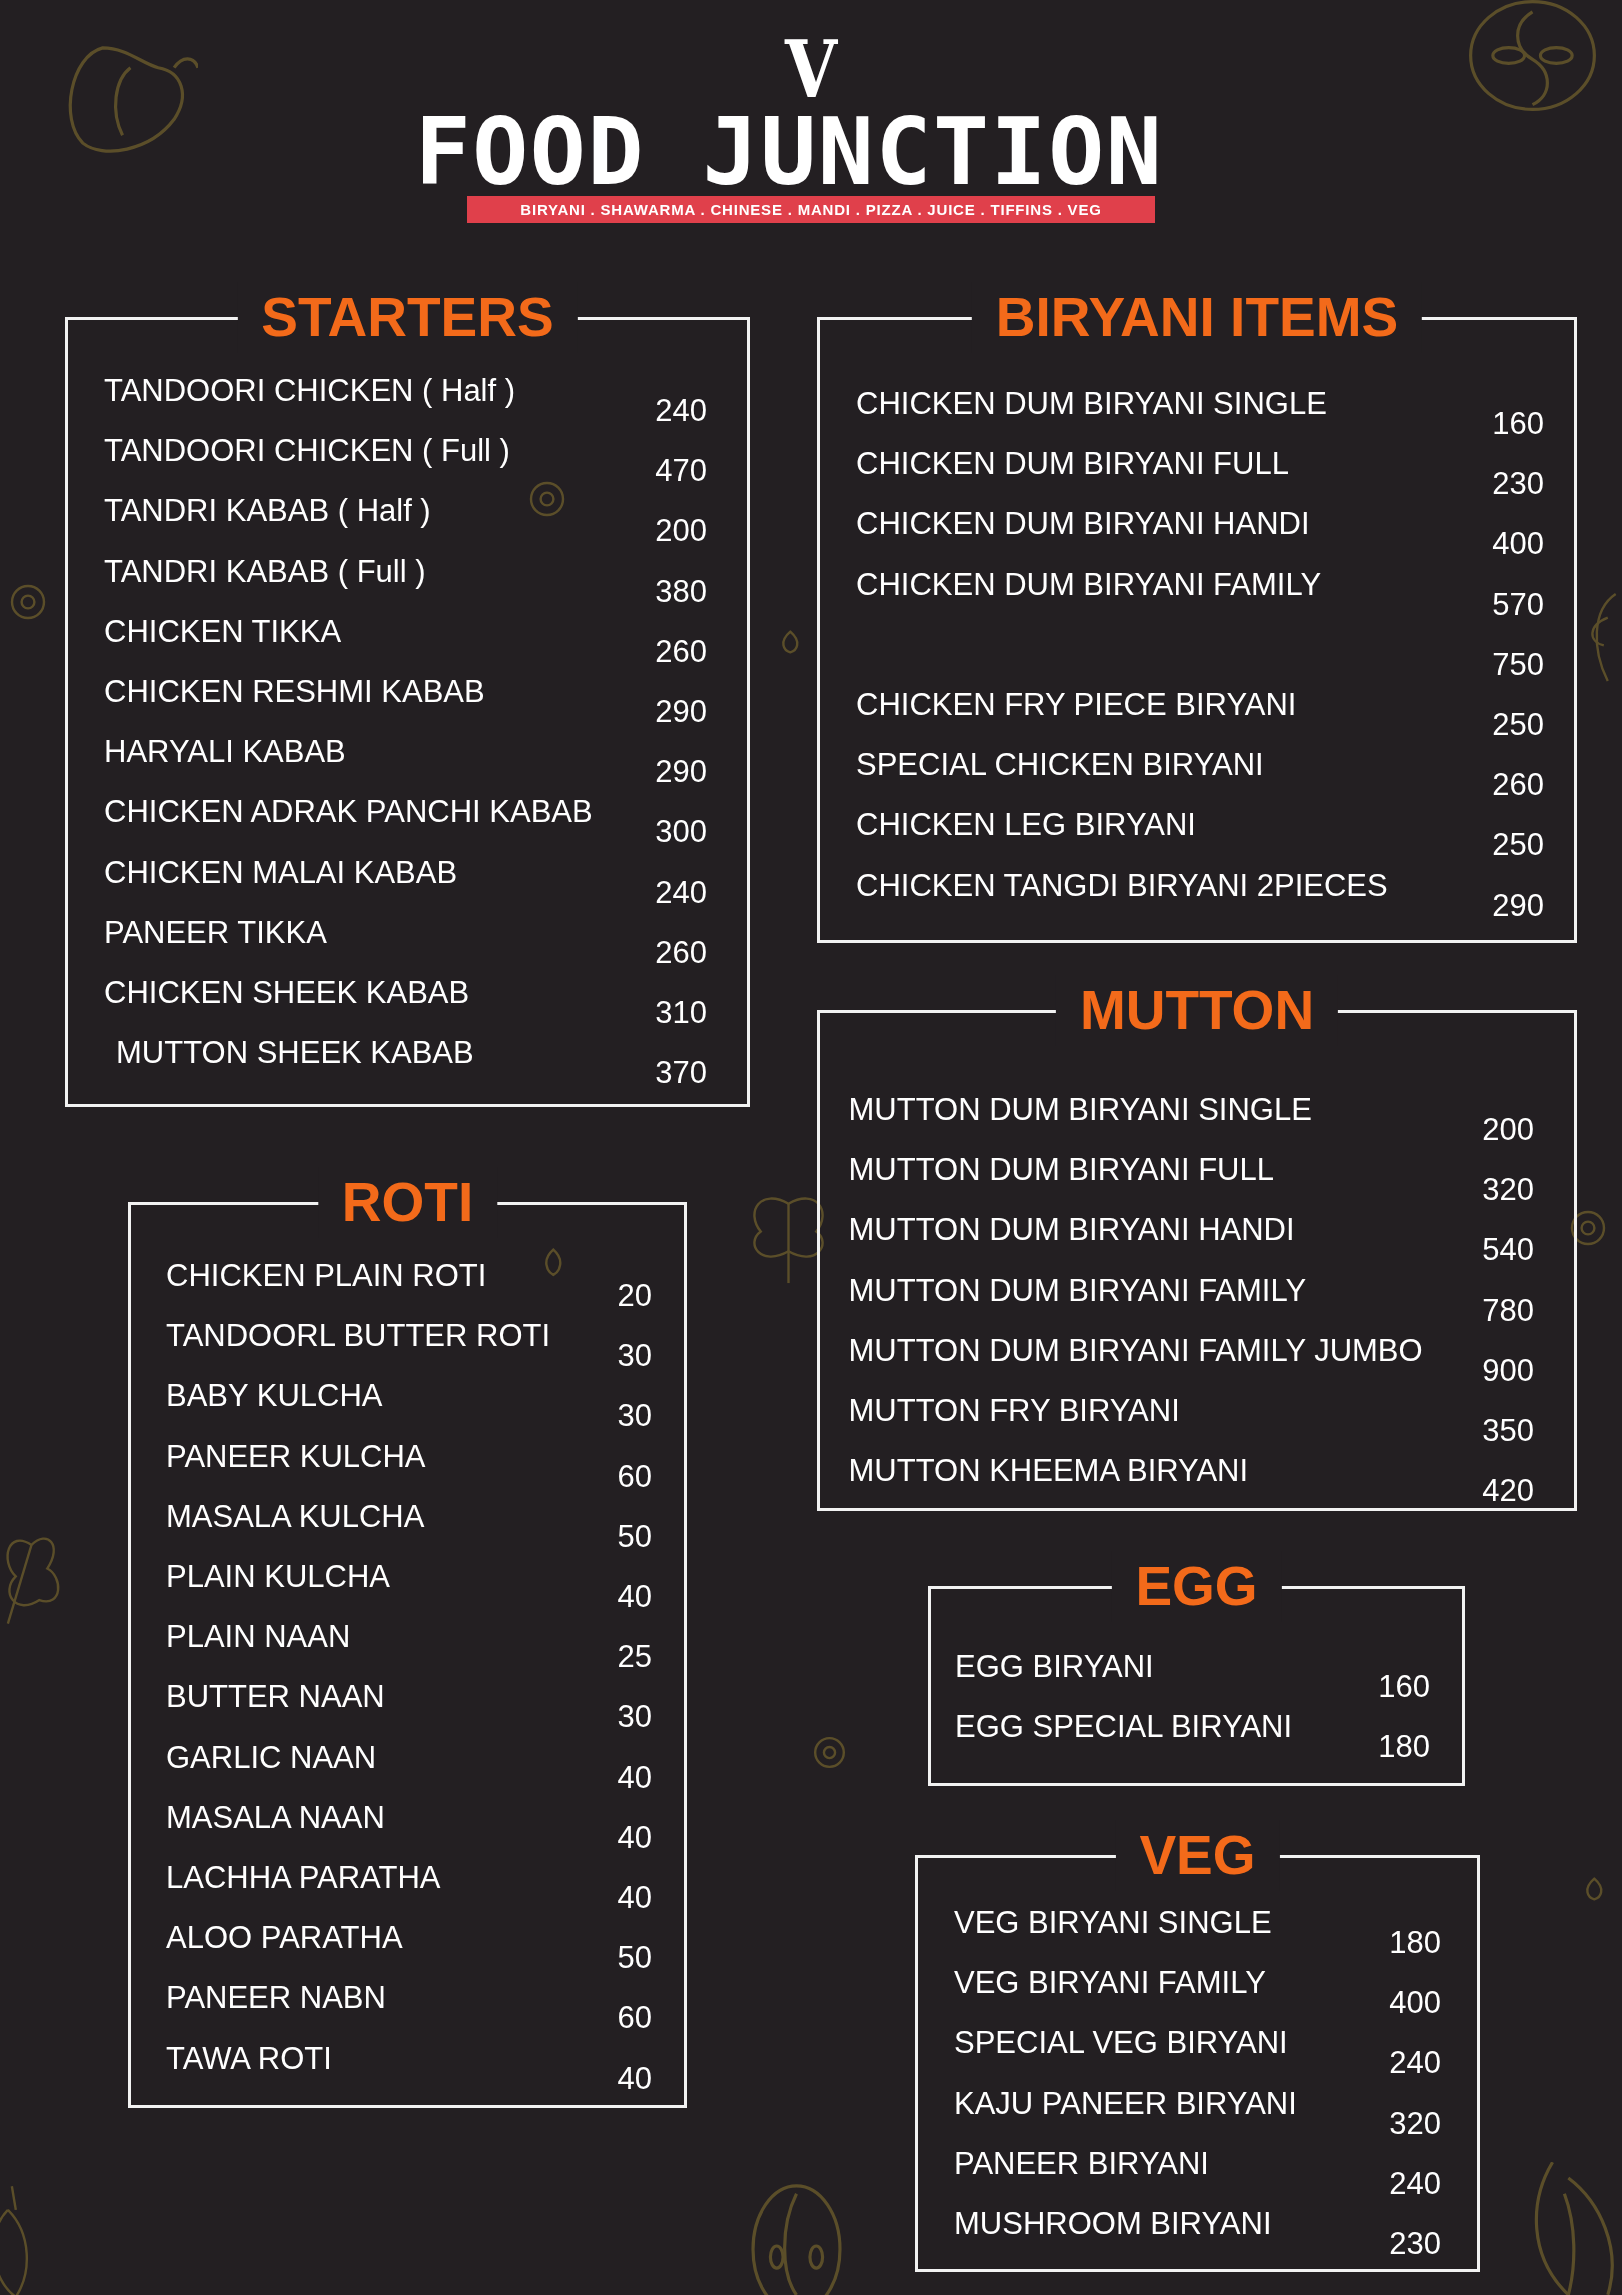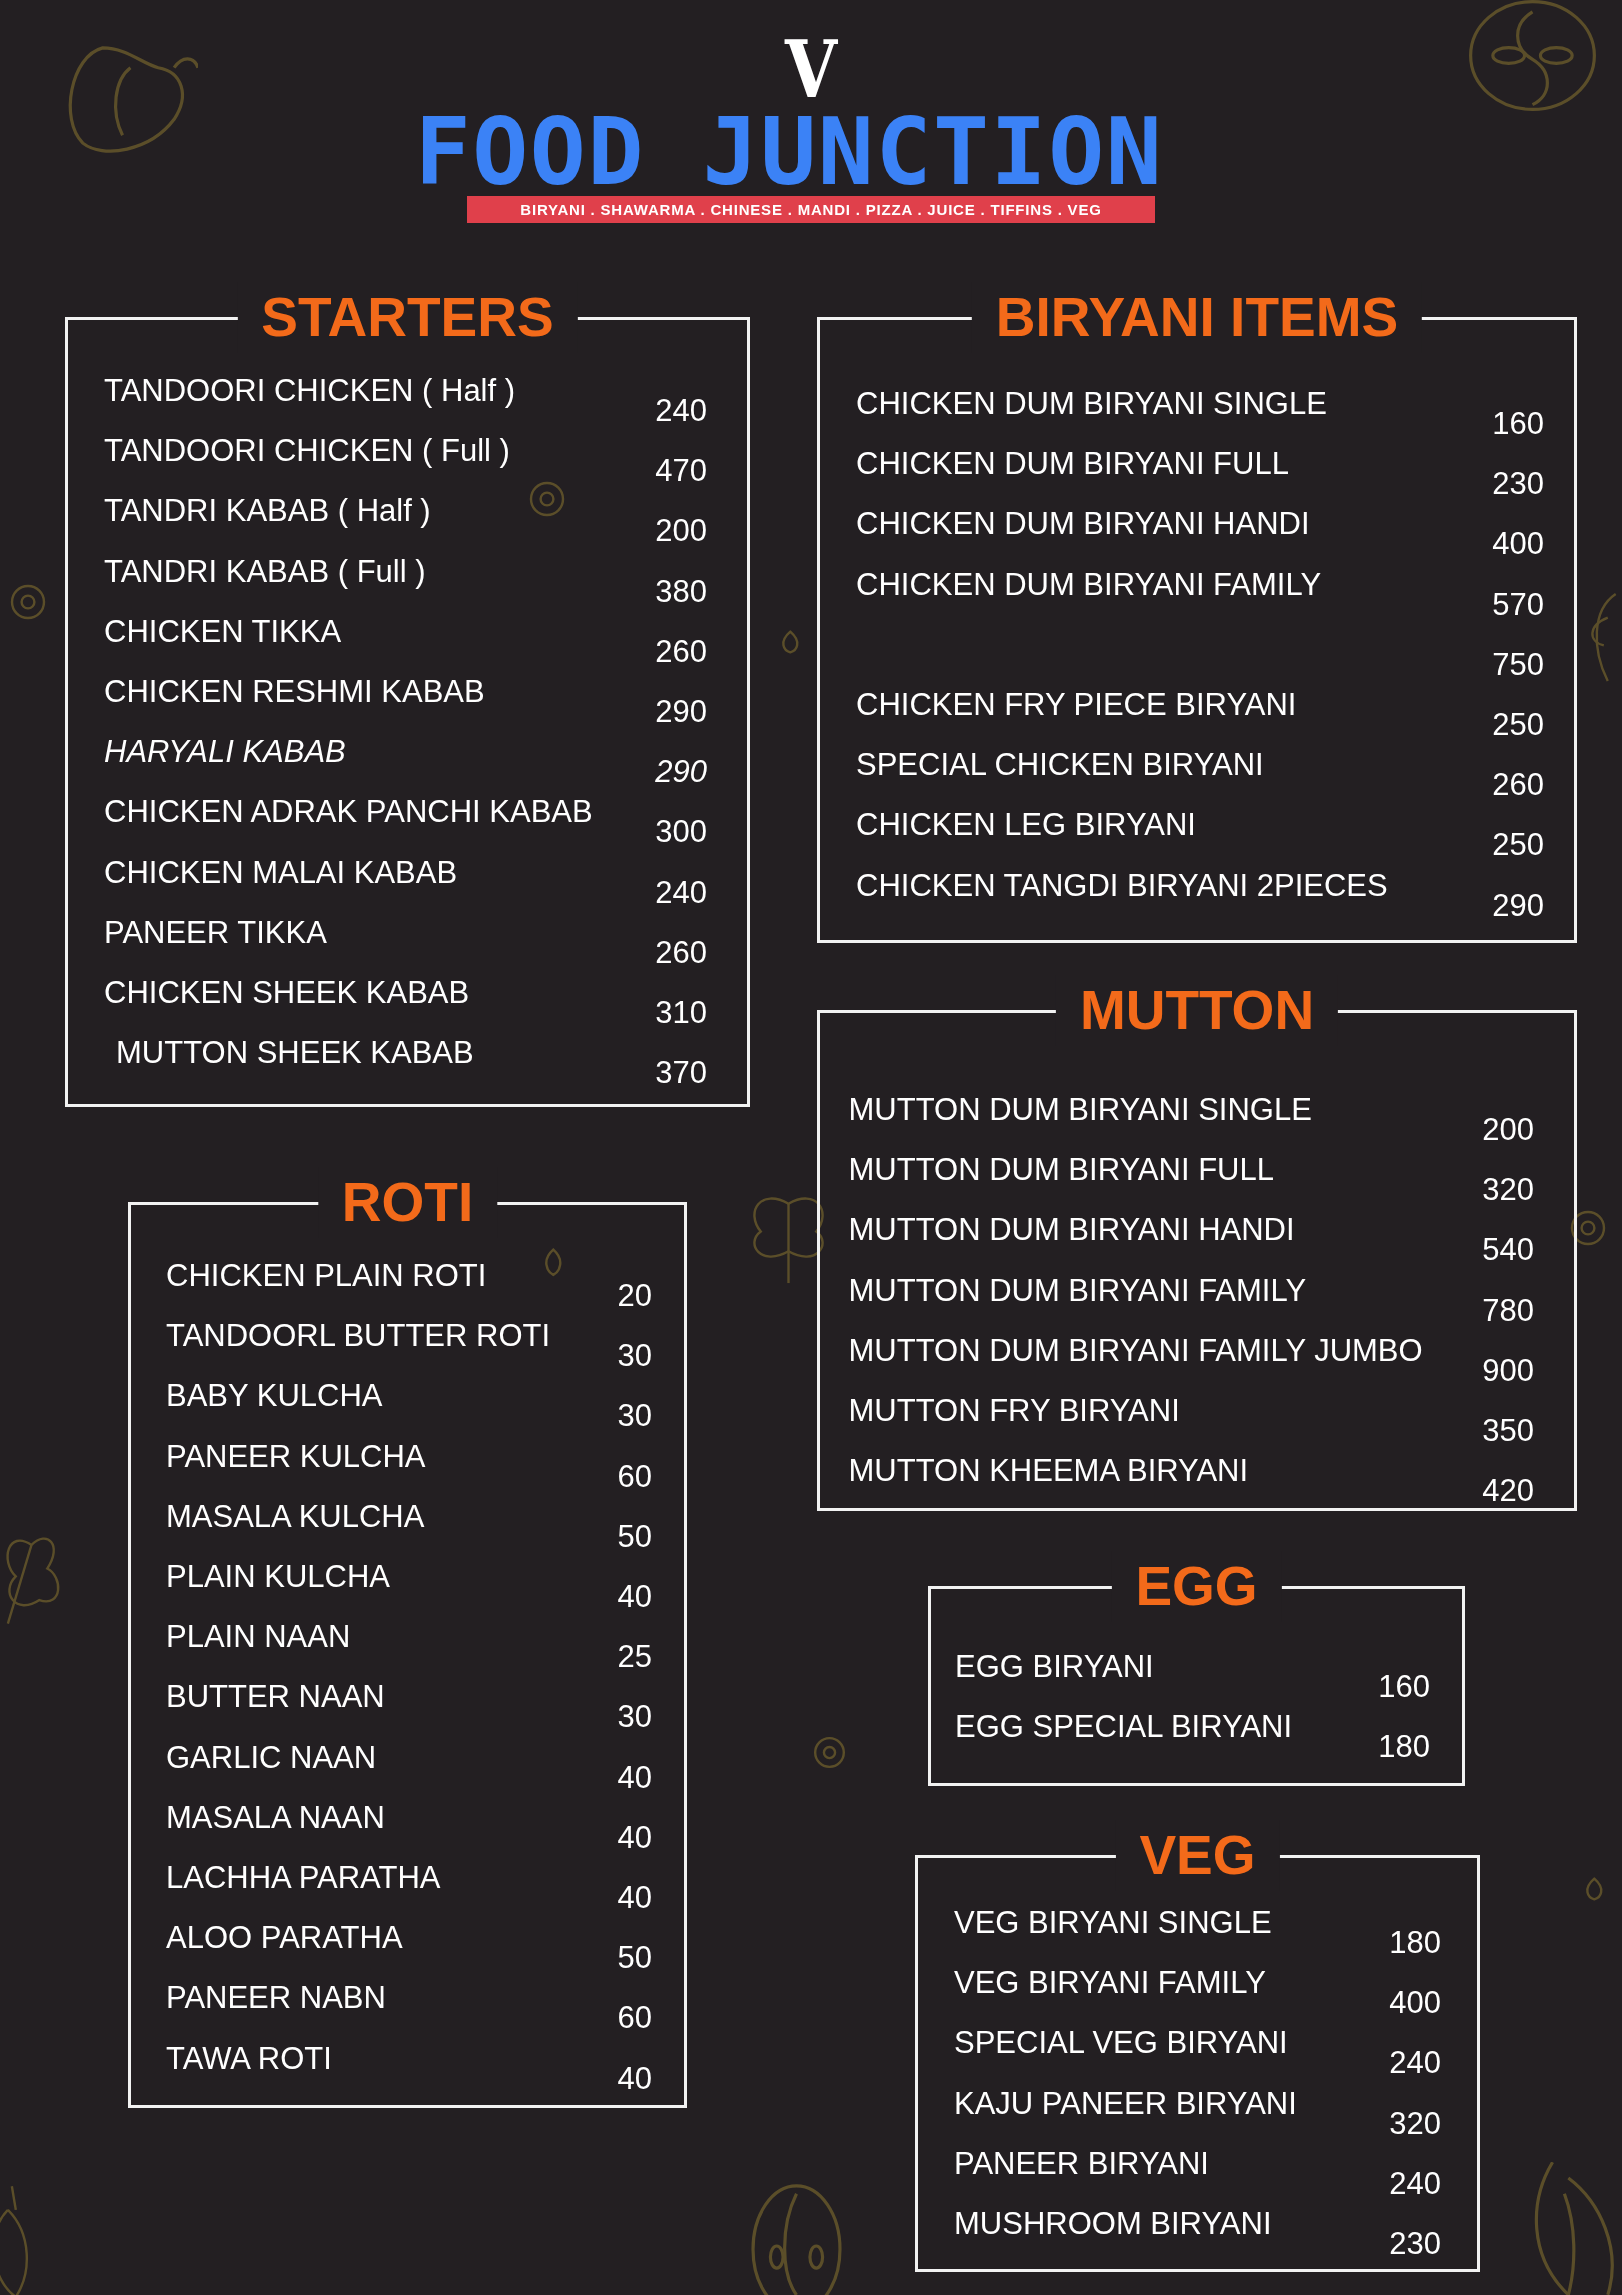--- a/index.html
+++ b/index.html
@@ -19,21 +19,21 @@
       text-align: center;
       font-family: "DejaVu Serif", serif; font-weight: bold;
       font-size: 79px; line-height: 79px; color: #ffffff;
       transform: scaleX(0.85);
     }
     .logo-name {
       position: absolute; left: 0; width: 1578px; top: 109px;
       text-align: center;
       font-family: "DejaVu Sans Mono", monospace; font-weight: bold;
       font-size: 93px; line-height: 87px; letter-spacing: 1.6px;
-      color: #3b82f6;
+      color: #ffffff;
     }
     .tagline-bar {
       position: absolute; left: 467px; top: 196px; width: 688px; height: 27px;
       background: #e0404b;
       display: flex; align-items: center; justify-content: center;
     }
     .tagline {
       font-family: "Liberation Sans", sans-serif; font-weight: bold;
       font-size: 15px; letter-spacing: 0.8px; color: #ffffff;
     }
@@ -187,21 +187,21 @@
         <span class="price" style="right:40px">380</span>
       </div>
     <div class="item" style="top:241px;">
         <span class="name" style="left:36px">CHICKEN TIKKA</span>
         <span class="price" style="right:40px">260</span>
       </div>
     <div class="item" style="top:301px;">
         <span class="name" style="left:36px">CHICKEN RESHMI KABAB</span>
         <span class="price" style="right:40px">290</span>
       </div>
-    <div class="item" style="top:361px;font-style:italic;">
+    <div class="item" style="top:361px;">
         <span class="name" style="left:36px">HARYALI KABAB</span>
         <span class="price" style="right:40px">290</span>
       </div>
     <div class="item" style="top:421px;">
         <span class="name" style="left:36px">CHICKEN ADRAK PANCHI KABAB</span>
         <span class="price" style="right:40px">300</span>
       </div>
     <div class="item" style="top:482px;">
         <span class="name" style="left:36px">CHICKEN MALAI KABAB</span>
         <span class="price" style="right:40px">240</span>

